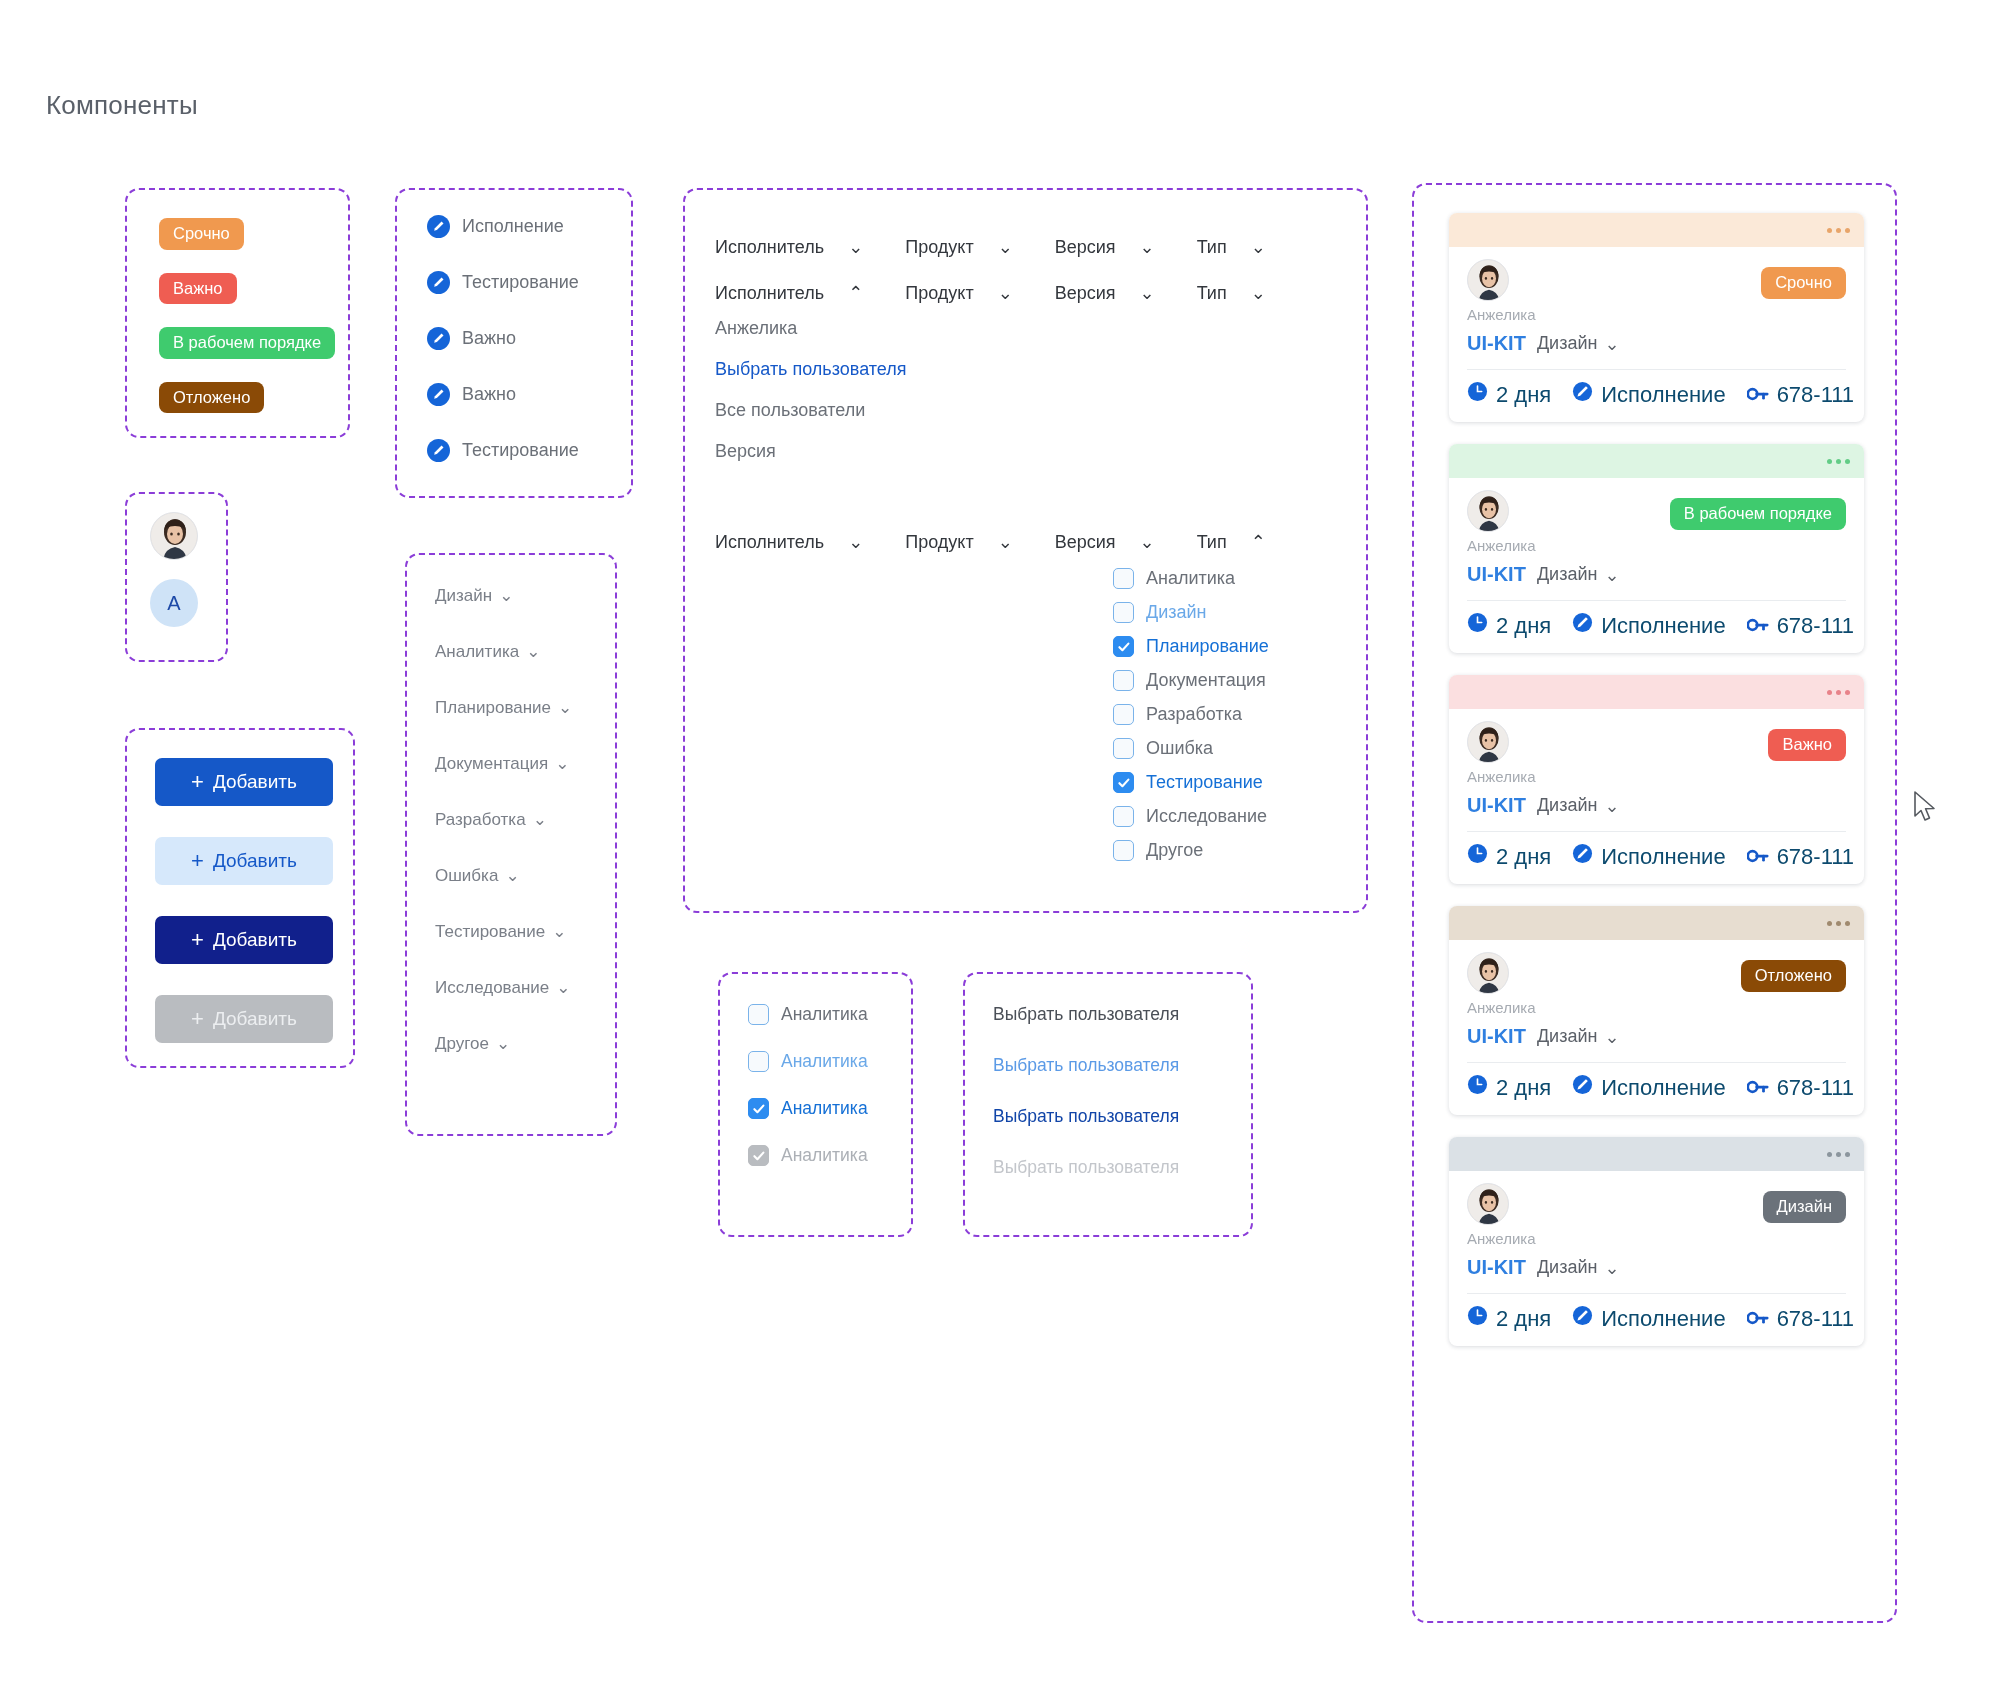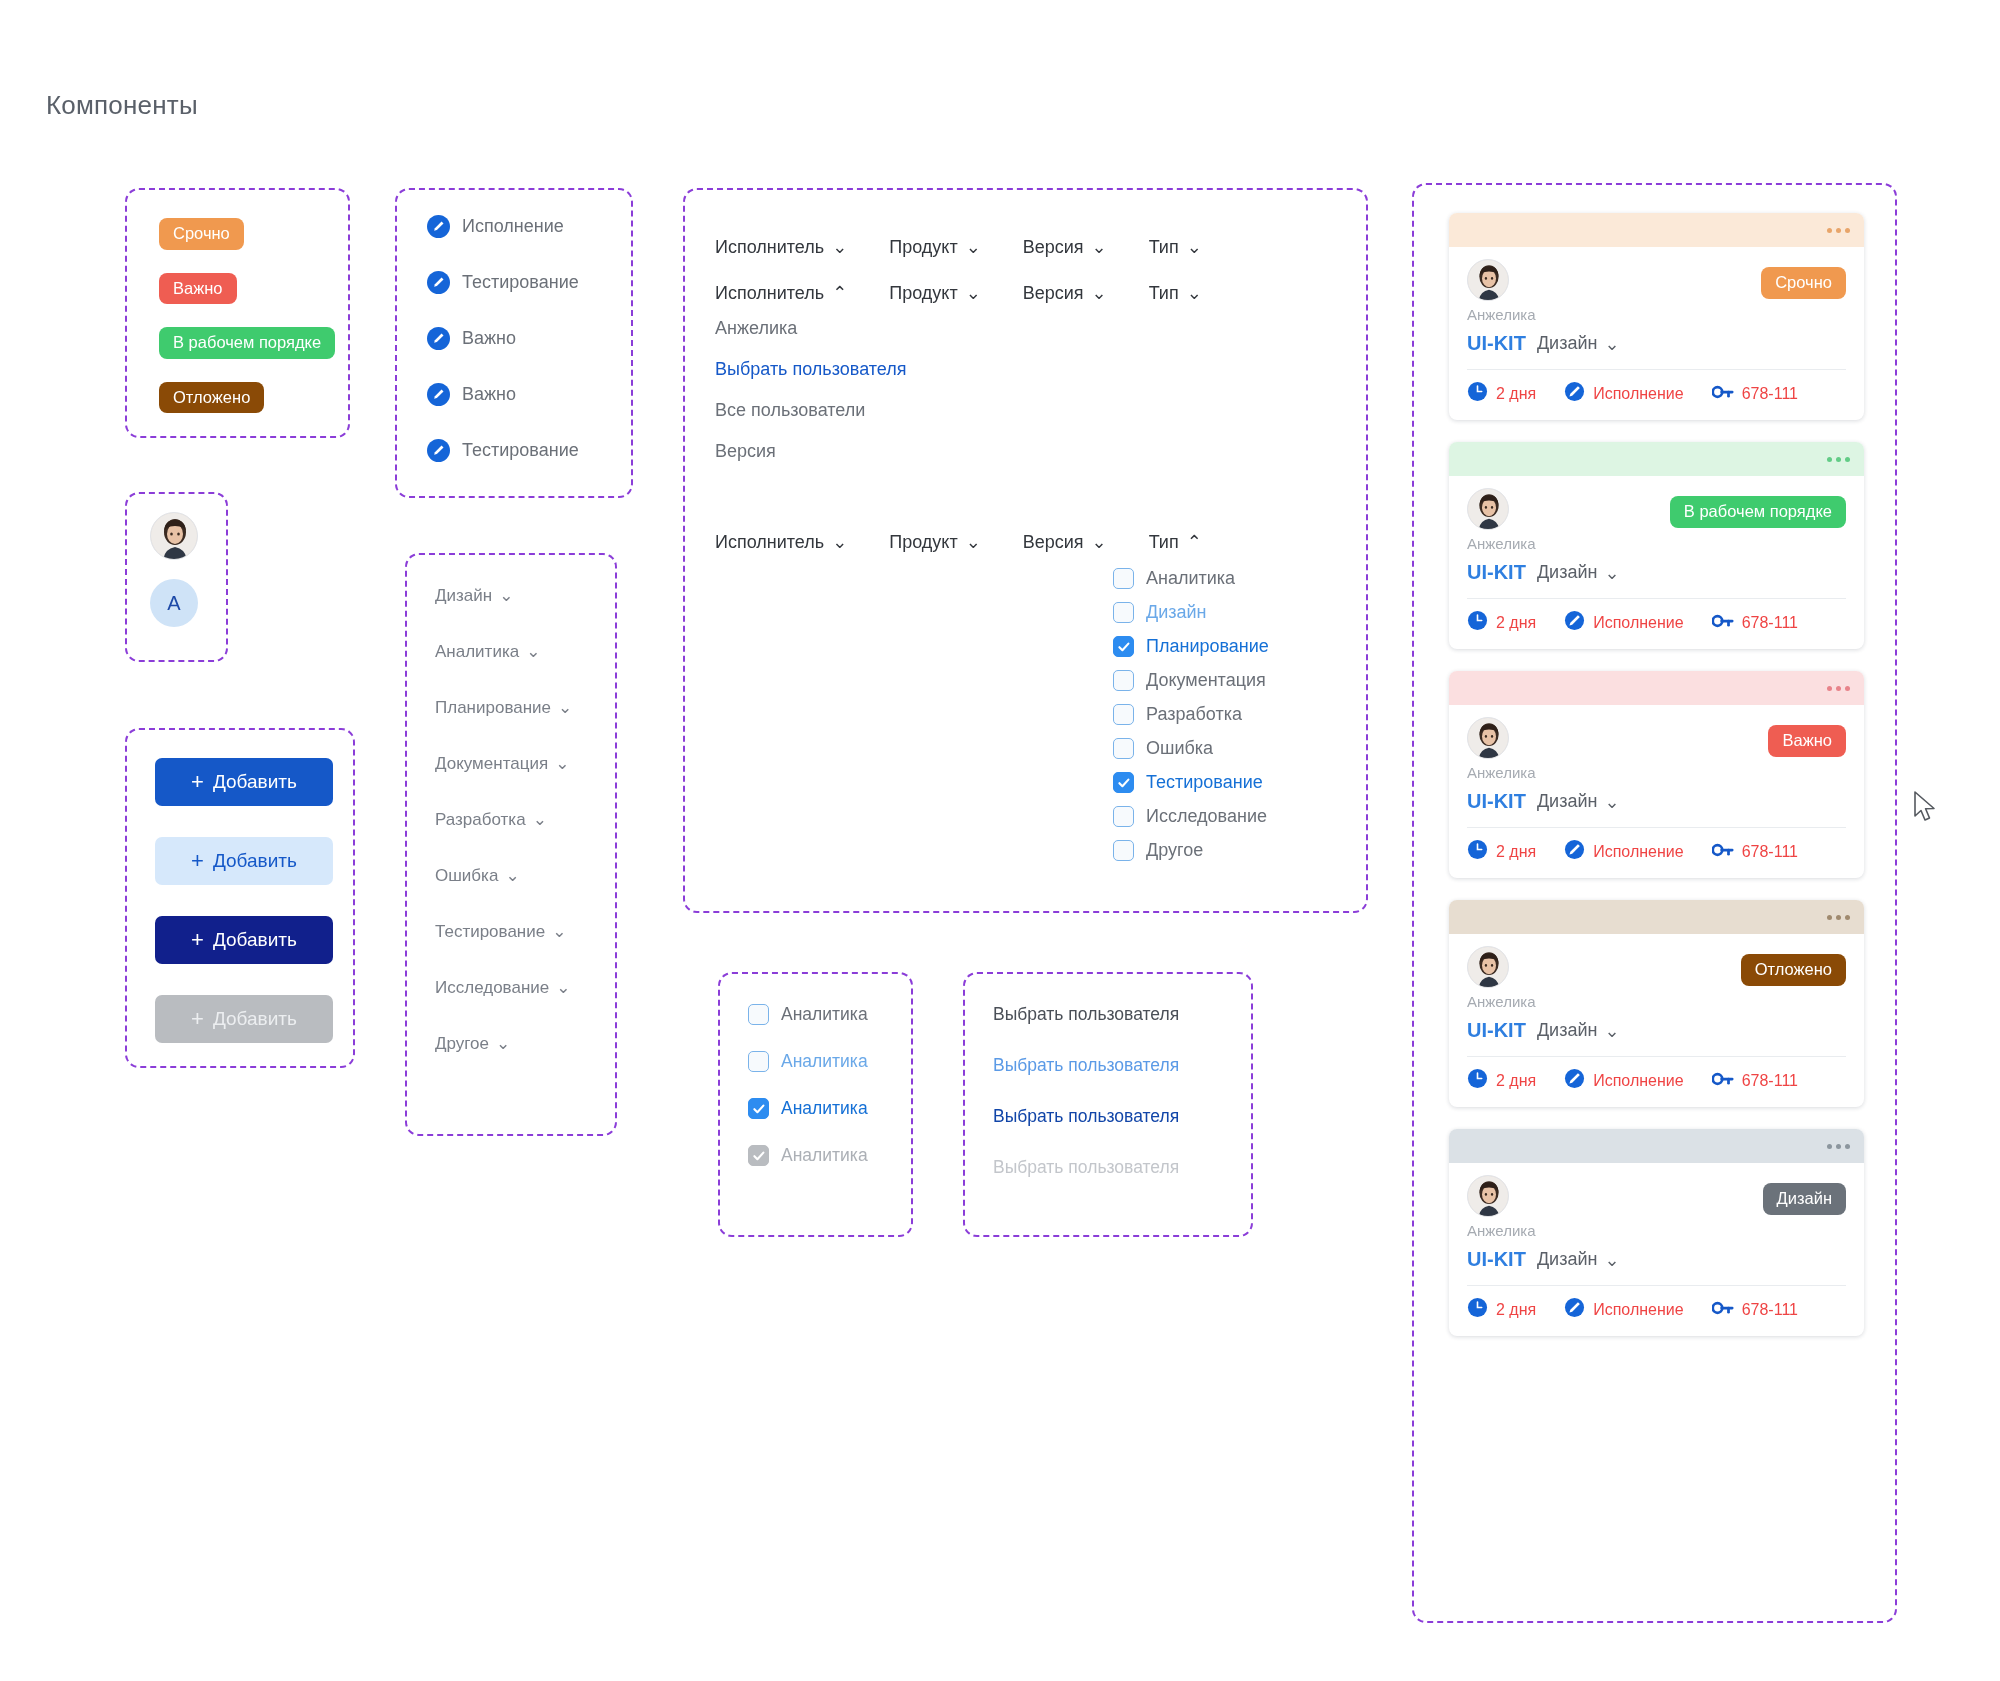--- a/index.html
+++ b/index.html
@@ -113,21 +113,21 @@
   
   #filters-frame { left: 683px; top: 188px; width: 685px; height: 725px; }
   .filter-row {
     position: absolute;
     display: flex; align-items: center;
     gap: 42px;
     font-size: 18px;
     color: #33373d;
     white-space: nowrap;
   }
-  .filter-item { display: flex; align-items: center; gap: 8px; }
+  .filter-item { display: flex; align-items: center; gap: 24px; }
   #filter-row-1 { left: 30px; top: 46px; }
   #filter-row-2 { left: 30px; top: 92px; }
   #filter-row-3 { left: 30px; top: 341px; }
 
   .user-opts { position: absolute; left: 30px; top: 128px; }
   .user-opt {
     font-size: 18px; color: #6b7078;
     margin-bottom: 20px; white-space: nowrap;
   }
   .user-opt.link { color: #1558c8; }
@@ -201,23 +201,23 @@
     position: absolute; right: 18px; top: 20px;
   }
   .card-title-row {
     display: flex; align-items: center; gap: 11px;
     margin-top: 9px; padding-bottom: 14px;
   }
   .card-key { font-size: 20px; font-weight: bold; color: #2f7fe0; }
   .card-type { font-size: 18px; color: #5b6068; display: flex; align-items: center; gap: 7px; }
   .card-sep { height: 1px; background: #e9ecef; margin: 0 18px; }
   .card-foot {
-    display: flex; align-items: center; gap: 28px;
+    display: flex; align-items: center; gap: 21px;
     padding: 11px 18px 14px 18px;
-    font-size: 16px; color: #ef4444;
+    font-size: 22px; color: #0c4a6e;
     white-space: nowrap;
   }
   .foot-item { display: flex; align-items: center; gap: 8px; }
 
   
   .cursor { position: absolute; pointer-events: none; }
   #cursor-1 { left: 898px; top: 357px; }
   #cursor-2 { left: 1228px; top: 601px; }
 </style>
 </head>

